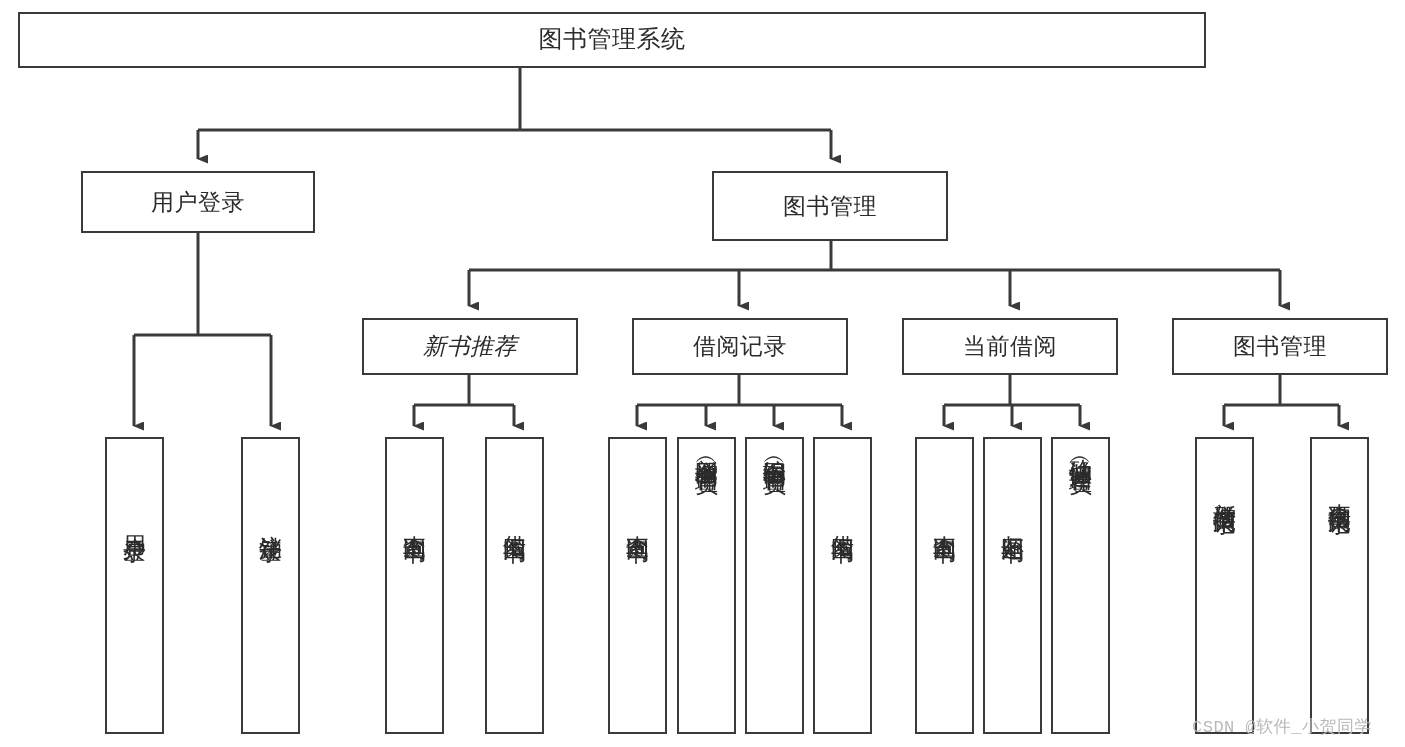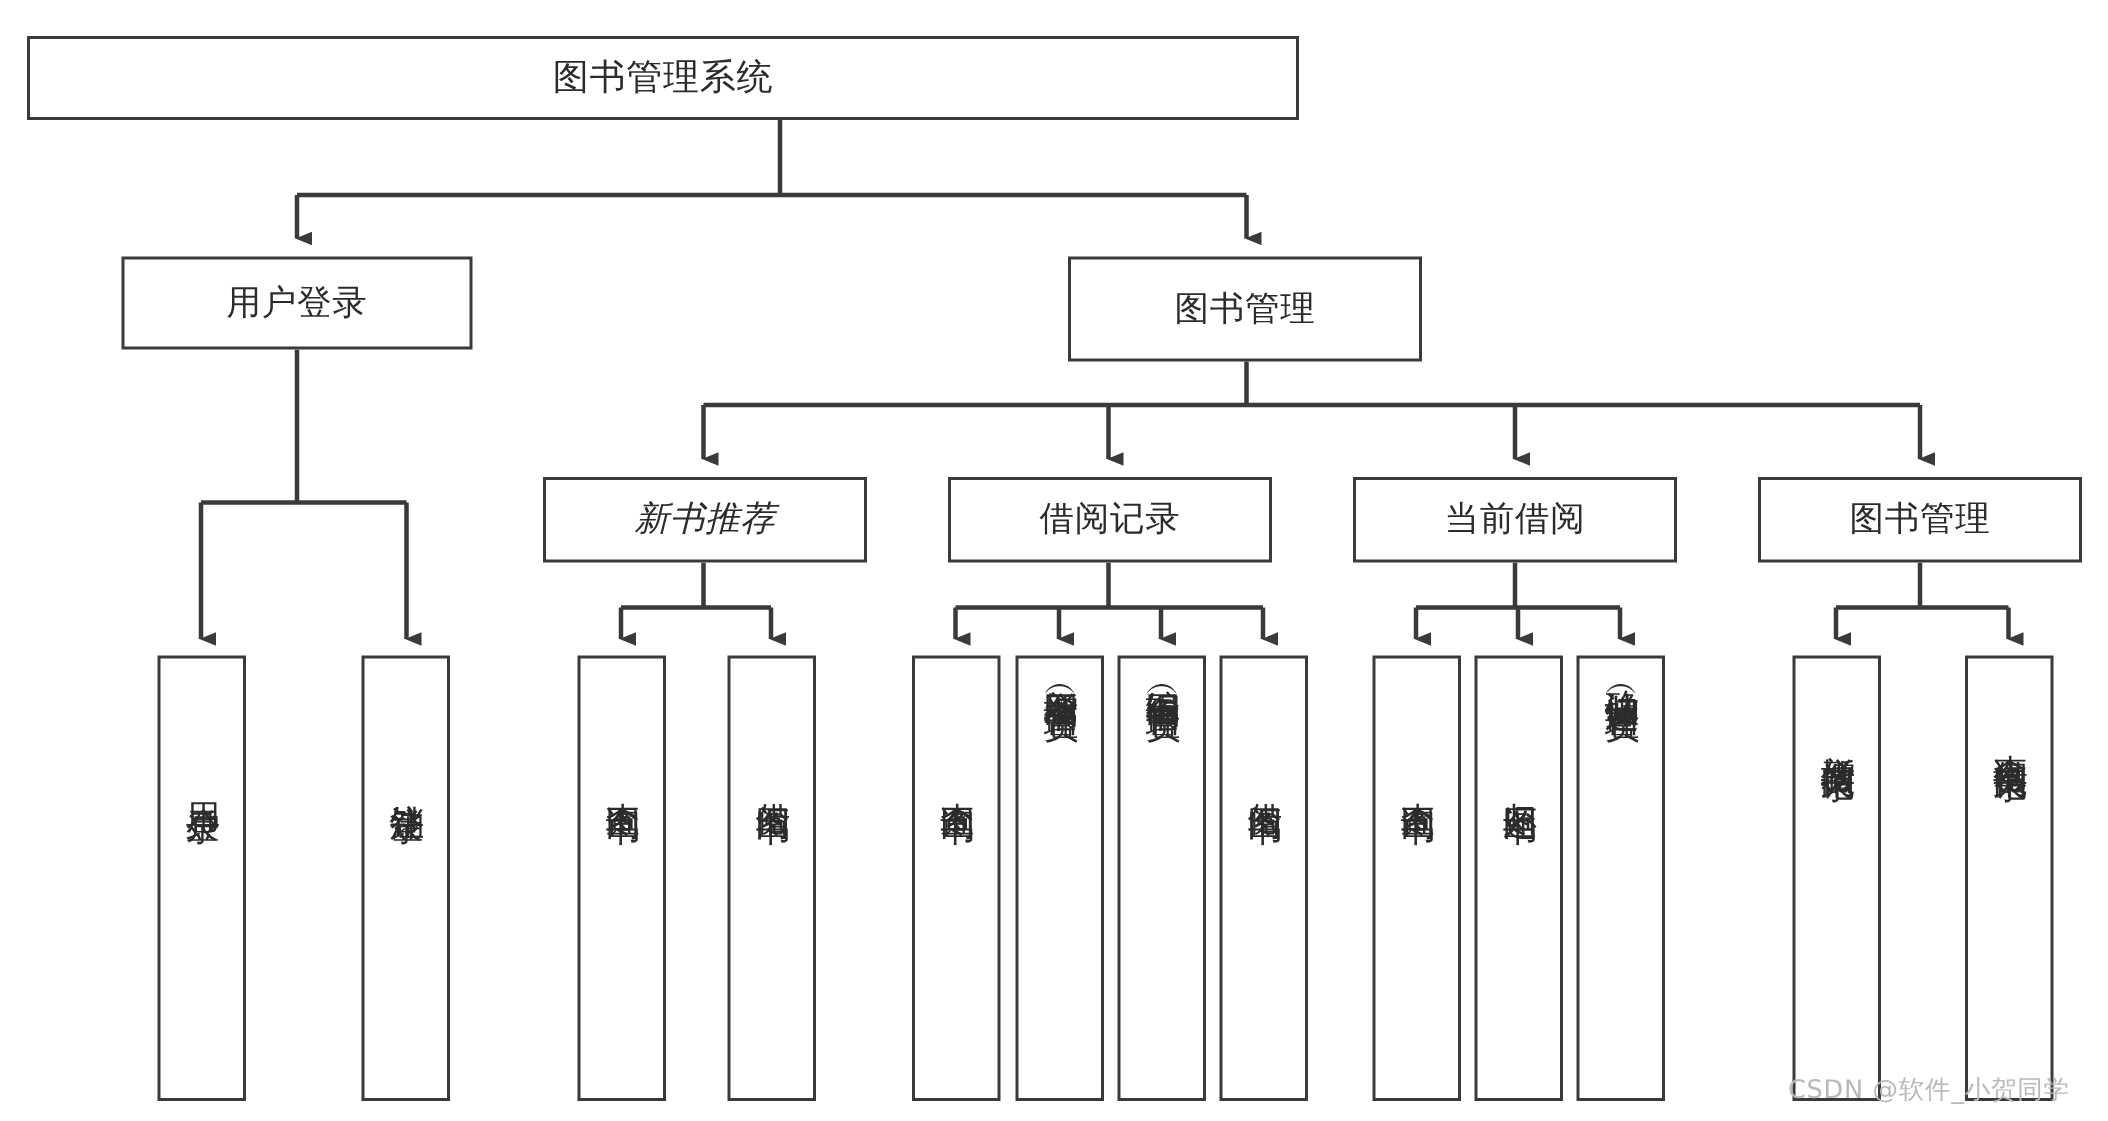--- a/index.html
+++ b/index.html
@@ -119,21 +119,21 @@
       <path d="M1012,405 L1012,426" marker-end="url(#arrow)"></path>
       <path d="M1080,405 L1080,426" marker-end="url(#arrow)"></path>
 
       <path d="M1280,375 L1280,405"></path>
       <path d="M1224,405 L1339,405"></path>
       <path d="M1224,405 L1224,426" marker-end="url(#arrow)"></path>
       <path d="M1339,405 L1339,426" marker-end="url(#arrow)"></path>
     </g>
   </svg>
 
-  <div class="node h" id="node-root" style="left:18px; top:12px; width:848px; height:56px;margin-top:12px;">
+  <div class="node h" id="node-root" style="left:18px; top:12px; width:1188px; height:56px;">
     <span class="label">图书管理系统</span>
   </div>
 
   <div class="node h" style="left:81px; top:171px; width:234px; height:62px;">
     <span class="label">用户登录</span>
   </div>
   <div class="node h" style="left:712px; top:171px; width:236px; height:70px;">
     <span class="label">图书管理</span>
   </div>
 
@@ -187,15 +187,15 @@
     <span class="label">确认归还（管理员）</span>
   </div>
 
   <div class="node v midshort" style="left:1195px; top:437px; width:59px; height:297px;">
     <span class="label">新增借阅记录</span>
   </div>
   <div class="node v midshort" style="left:1310px; top:437px; width:59px; height:297px;">
     <span class="label">查询借阅记录</span>
   </div>
 
-  <div class="watermark" style="left:1192px; top:715px;">CSDN @软件_小贺同学</div>
+  <div class="watermark" style="left:1192px; top:715px;font-family:Liberation Mono, monospace;">CSDN @软件_小贺同学</div>
 
 </div>
 
 </body></html>

